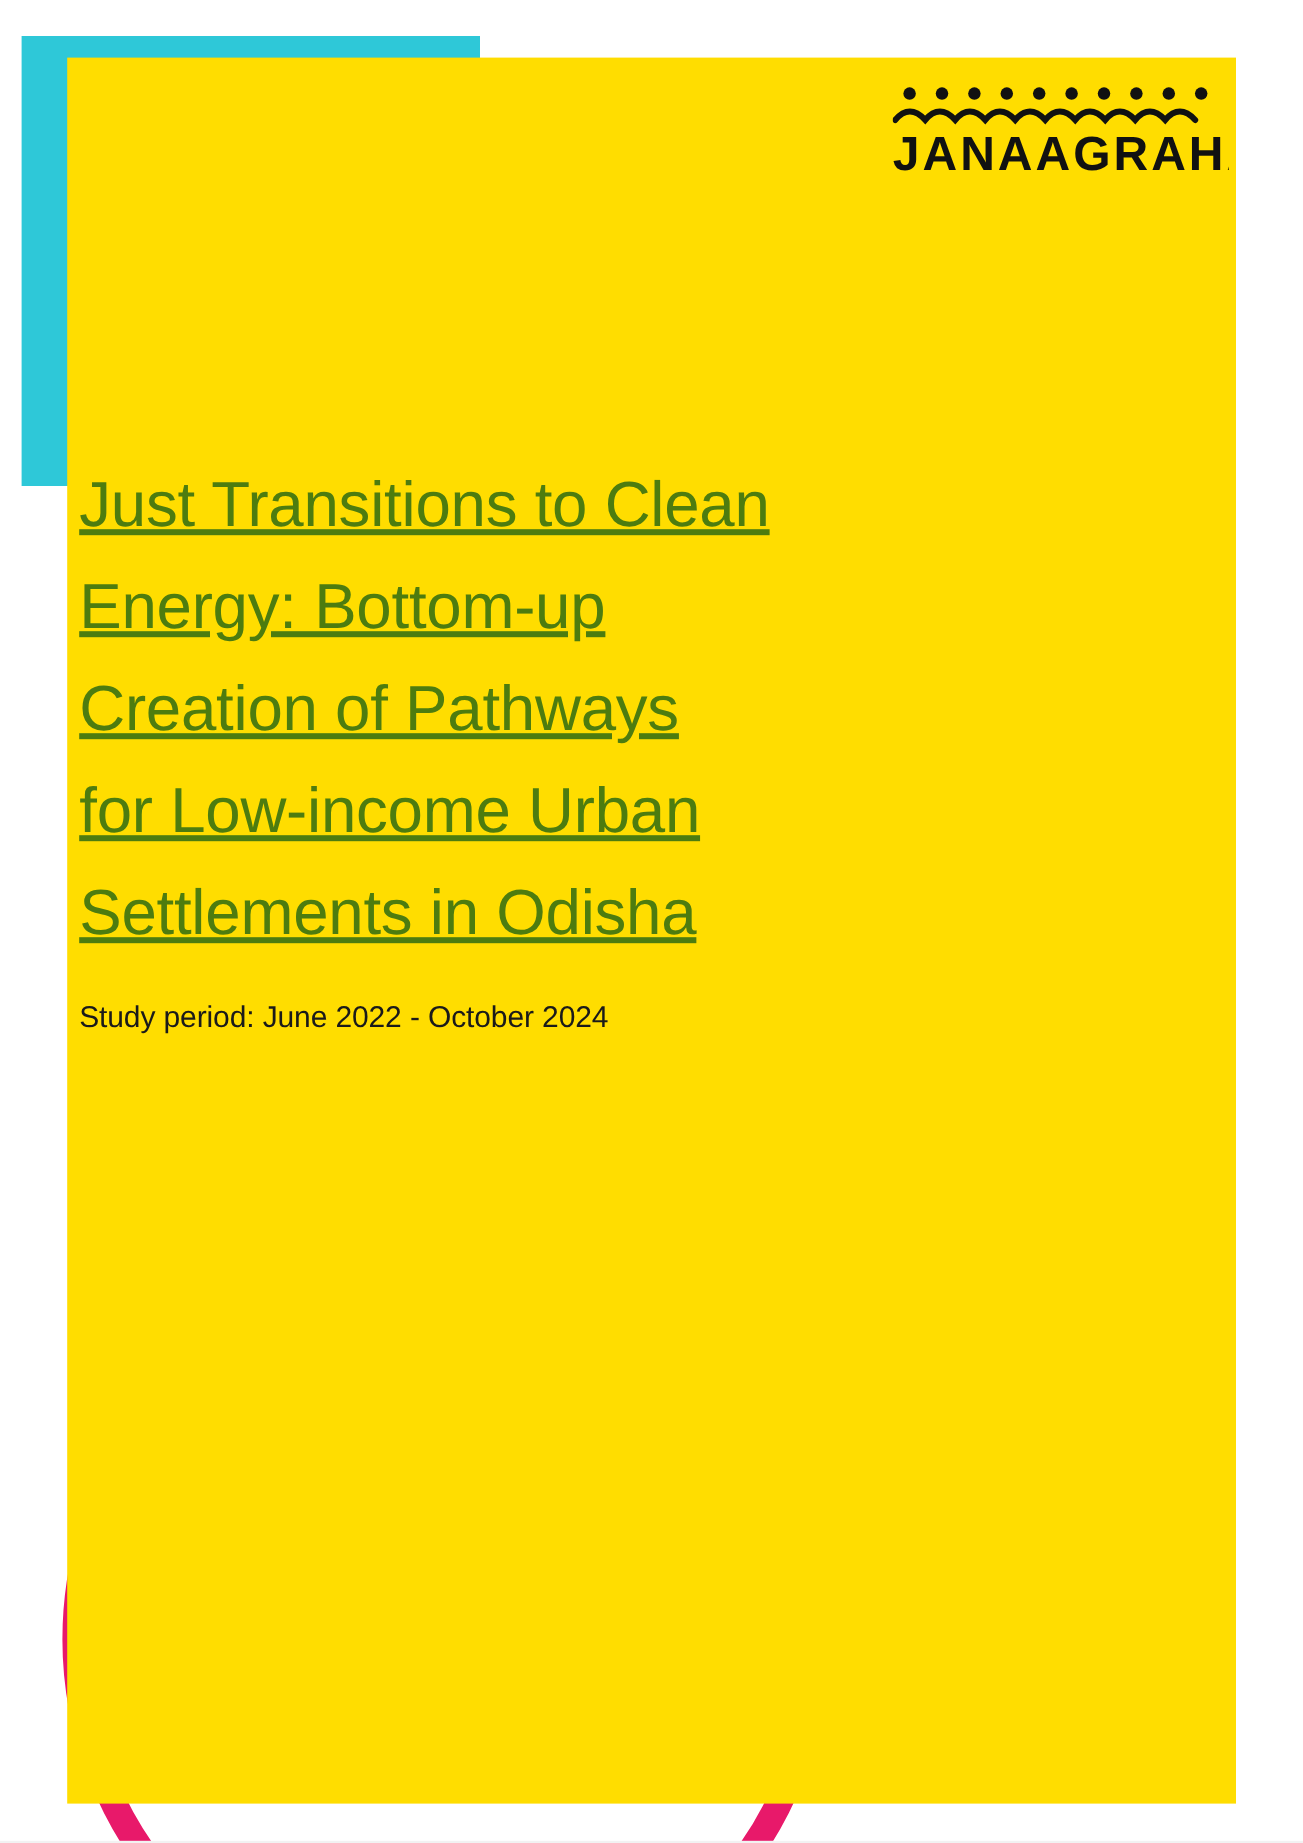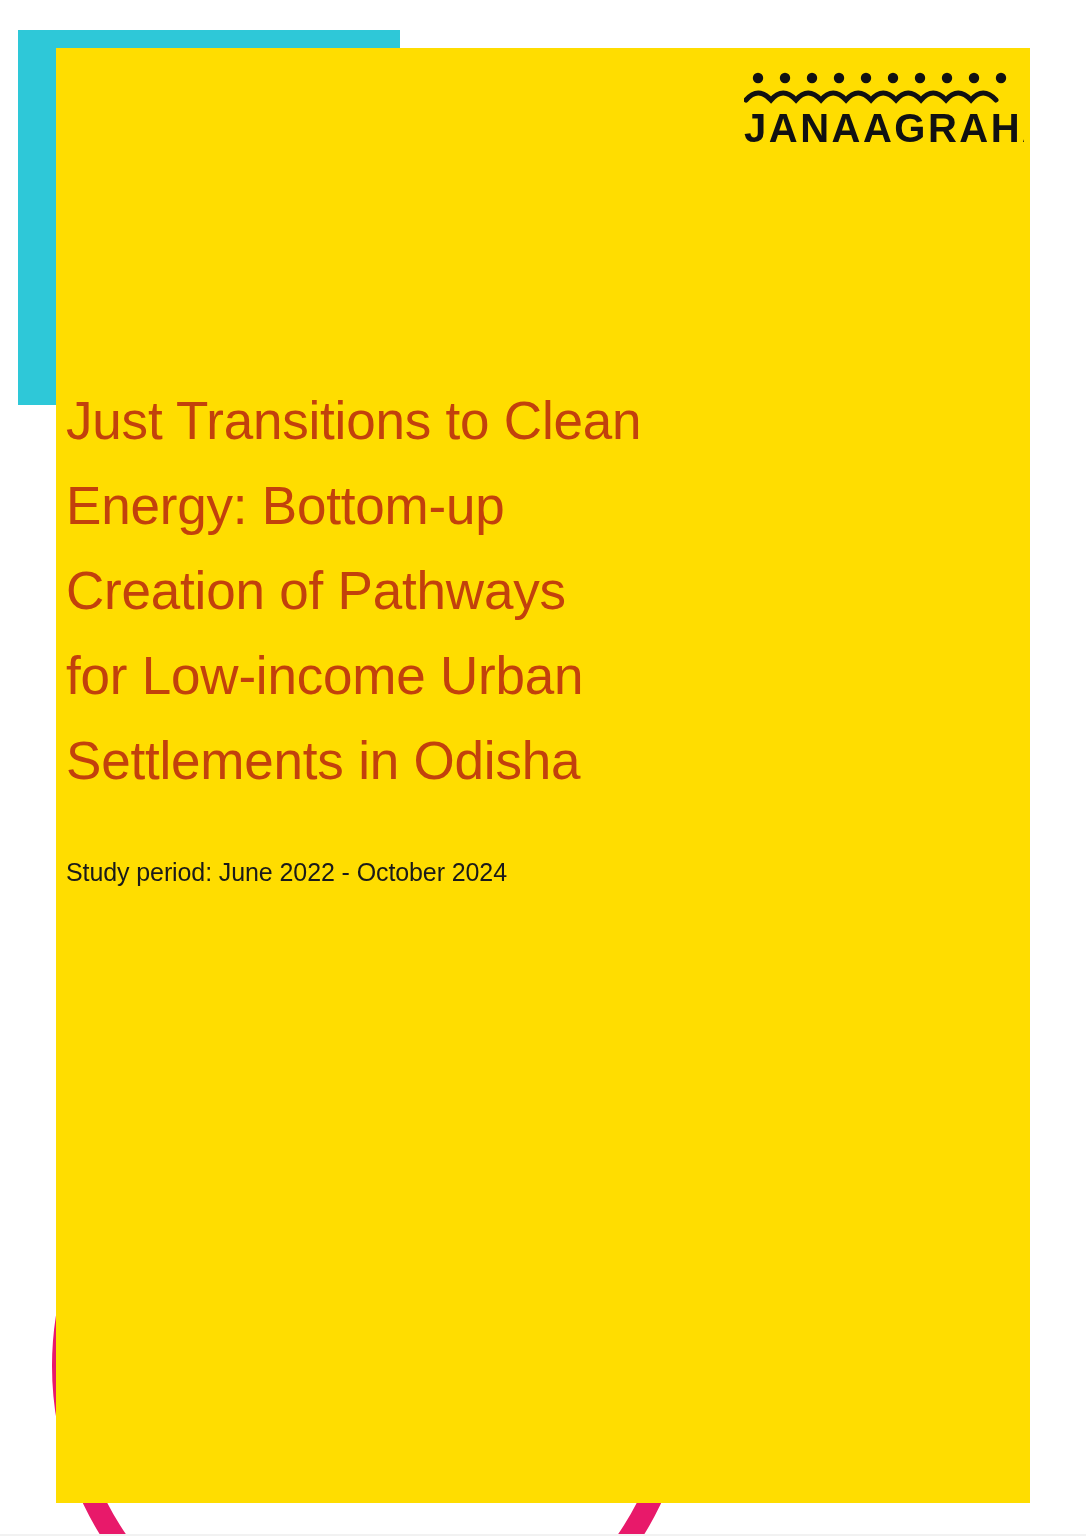--- a/index.html
+++ b/index.html
@@ -76,27 +76,28 @@
     position: absolute;
     left: 66px;
     top: 378px;
     width: 760px;
     z-index: 5;
   }
   .doc-title {
     font-size: 53px;
     line-height: 85px;
     font-weight: 400;
-    color: #c2410c;
+    color: #4d7c0f;
     letter-spacing: -0.2px;
     margin: 0;
     white-space: pre-line;
+    text-decoration: underline;
   }
   .doc-subtitle {
-    margin: 52px 0 0 0;
+    margin: 28px 0 0 0;
     font-size: 25px;
     line-height: 34px;
     font-weight: 400;
     color: #1a1a1a;
     letter-spacing: -0.1px;
   }
 
   
   .page-bottom-line {
     position: absolute;

